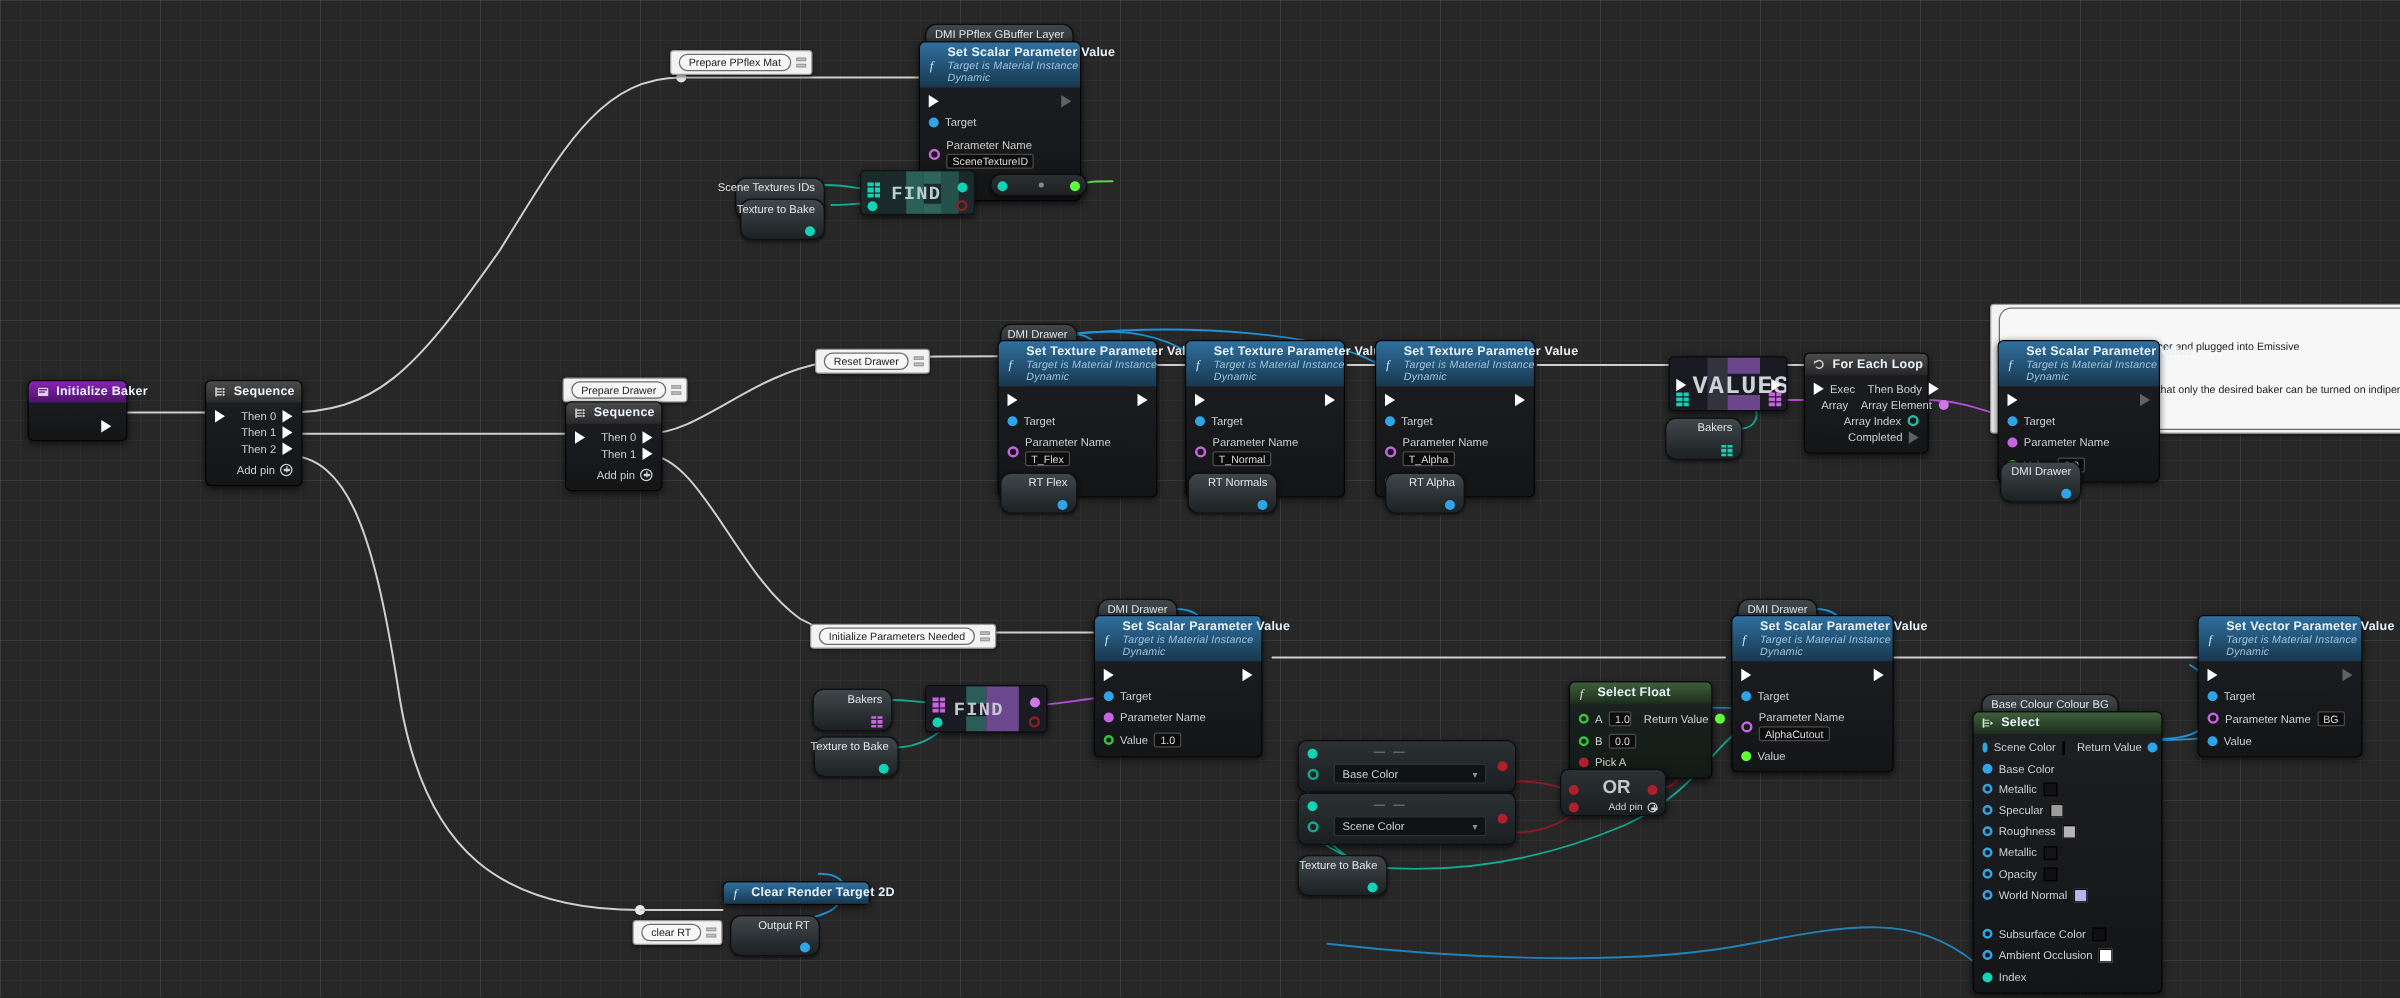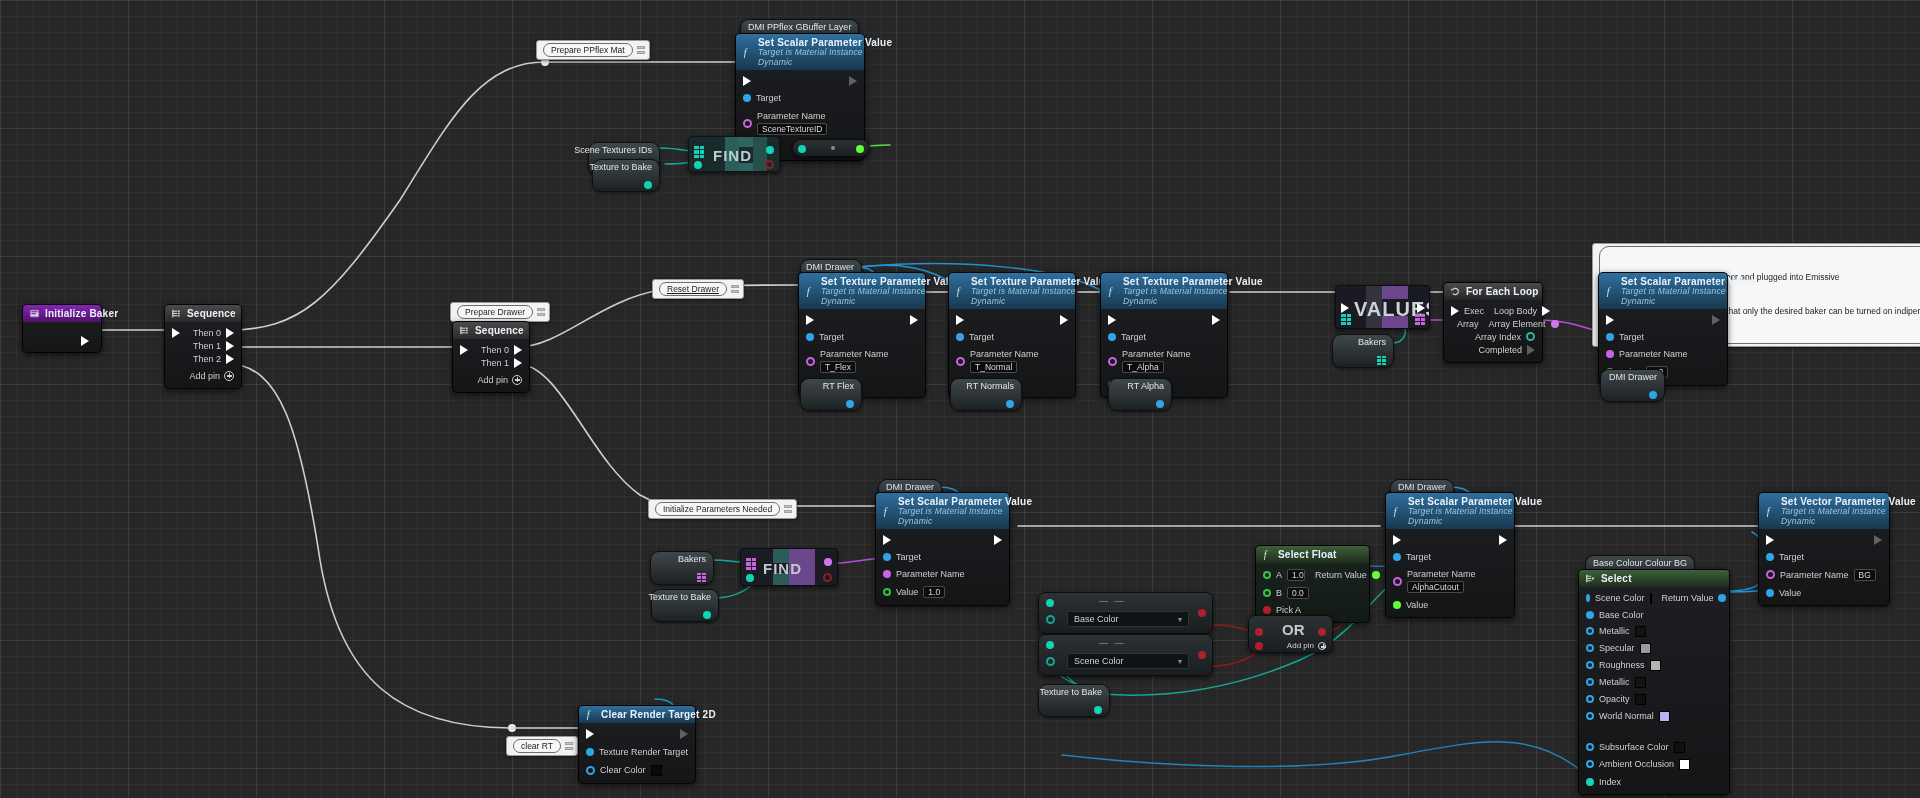--- a/index.html
+++ b/index.html
@@ -91,21 +91,21 @@
     position:absolute;display:flex;align-items:center;gap:4px;
     background:#f2f2f2;border:1px solid #9a9a9a;border-radius:3px;
     padding:2px 4px 2px 6px;font-size:8.5px;color:#1c1c1c;white-space:pre;
     box-shadow:0 1px 3px rgba(0,0,0,.5);
   }
   .cmt .bub { border:1px solid #6d6d6d;border-radius:9px;padding:1px 7px;background:#f7f7f7; }
   .cmt .grip { display:flex;flex-direction:column;gap:2px;}
   .cmt .grip span{display:block;width:8px;height:3px;background:#c4c4c4;border:1px solid #a0a0a0;}
 
   
-  .macro { position:absolute; border-radius:4px; overflow:hidden; box-shadow:0 2px 5px rgba(0,0,0,.6);}
+  .macro { position:absolute; border-radius:4px; overflow:hidden; box-shadow:0 2px 5px rgba(0,0,0,.6);font-family:Liberation Mono, monospace;}
   .macro .strip { position:absolute; }
   .macro .cap { position:absolute;font-weight:bold;color:#cfd6d8;letter-spacing:1px; }
   .dropdown {
     background:#0f1314;border:1px solid #2a3335;border-radius:2px;
     font-size:9px;color:#9fb4b6;padding:2px 6px;display:flex;align-items:center;justify-content:space-between;
   }
   .dropdown .cv { color:#c6d6d8; }
   .dropdown .cw { color:#7e9396; font-size:8px;}
   .cmpnode{
     position:absolute;background:linear-gradient(180deg,#2c3133 0%,#1a1e20 100%);
@@ -213,21 +213,21 @@
       <path d="M1062,755 C1150,765 1300,775 1400,755 C1480,740 1530,730 1580,770" stroke="#1f93d6" stroke-width="1.5" opacity="0.85"></path>
 
       <path d="M655,699 C676,699 682,712 668,726 C655,738 598,742 588,744" stroke="#1f93d6" stroke-width="1.5"></path>
     </g>
   </svg>
 
   <div class="cmt" style="left:536px;top:40px;">
     <span class="bub">Prepare PPflex Mat</span>
     <span class="grip"><span></span><span></span></span>
   </div>
-  <div class="cmt" style="left:652px;top:279px;text-decoration:underline;">
+  <div class="cmt" style="left:652px;top:279px;">
     <span class="bub">Reset Drawer</span>
     <span class="grip"><span></span><span></span></span>
   </div>
   <div class="cmt" style="left:450px;top:302px;">
     <span class="bub">Prepare Drawer</span>
     <span class="grip"><span></span><span></span></span>
   </div>
   <div class="cmt" style="left:648px;top:499px;">
     <span class="bub">Initialize Parameters Needed</span>
     <span class="grip"><span></span><span></span></span>
@@ -579,21 +579,21 @@
             <path d="M1.5 2.5 L3.4 4.2 L1.4 5.6 Z" fill="#cfcfcf"></path>
           </svg>
       </span>
       <span class="titles"><span class="ttl">For Each Loop</span></span>
     </div>
     <div class="body">
       <div class="row">
         <span class="pin-exec"></span>
         <span class="lbl">Exec</span>
         <span class="spacer"></span>
-        <span class="lbl">Loop Body</span>
+        <span class="lbl">Then Body</span>
         <span class="pin-exec"></span>
       </div>
       <div class="row">
         <span class="arrgrid">
             <i></i>
             <i></i>
             <i></i>
             <i></i>
             <i></i>
             <i></i>
@@ -932,31 +932,15 @@
     <span>Output RT</span>
     <span class="dot obj"></span>
   </div>
   <div class="node" style="left:578px;top:705px;width:118px;">
     <div class="hdr fn">
       <span class="ico"><svg viewBox="0 0 12 12">
             <text x="2" y="10" font-size="11" font-style="italic" fill="#cfe6f7" font-family="Liberation Serif, serif">f</text>
           </svg></span>
       <span class="titles"><span class="ttl">Clear Render Target 2D</span></span>
     </div>
-    <div class="body">
-      <div class="row">
-        <span class="pin-exec"></span>
-          <span class="spacer"></span>
-        <span class="pin-exec hollow"></span>
-      </div>
-      <div class="row" style="margin-top:5px;">
-        <span class="dot obj"></span>
-        <span class="lbl">Texture Render Target</span>
-      </div>
-      <div class="row" style="margin-top:5px;">
-        <span style="width:9px;height:9px;border:2px solid #2fa5e8;border-radius:50%;box-sizing:border-box;"></span>
-        <span class="lbl">Clear Color</span>
-        <span class="swatch" style="background:#0a0a0a;"></span>
-      </div>
-    </div>
   </div>
 
 </div>
 
 </body></html>

